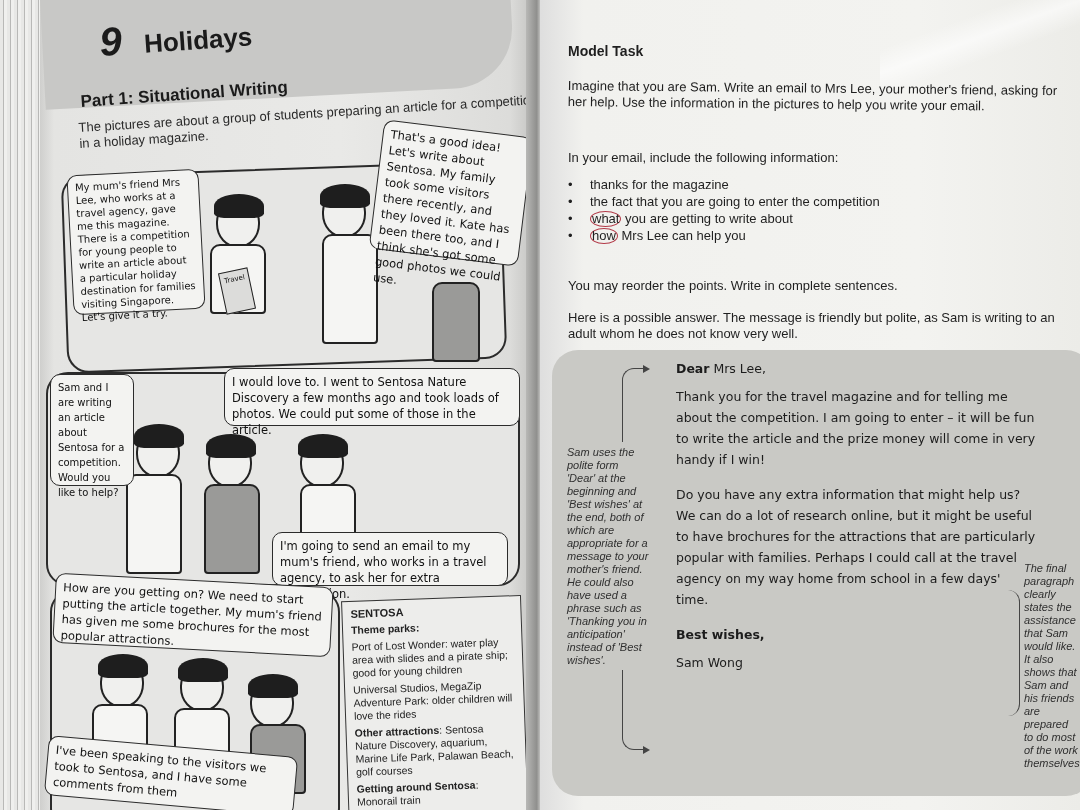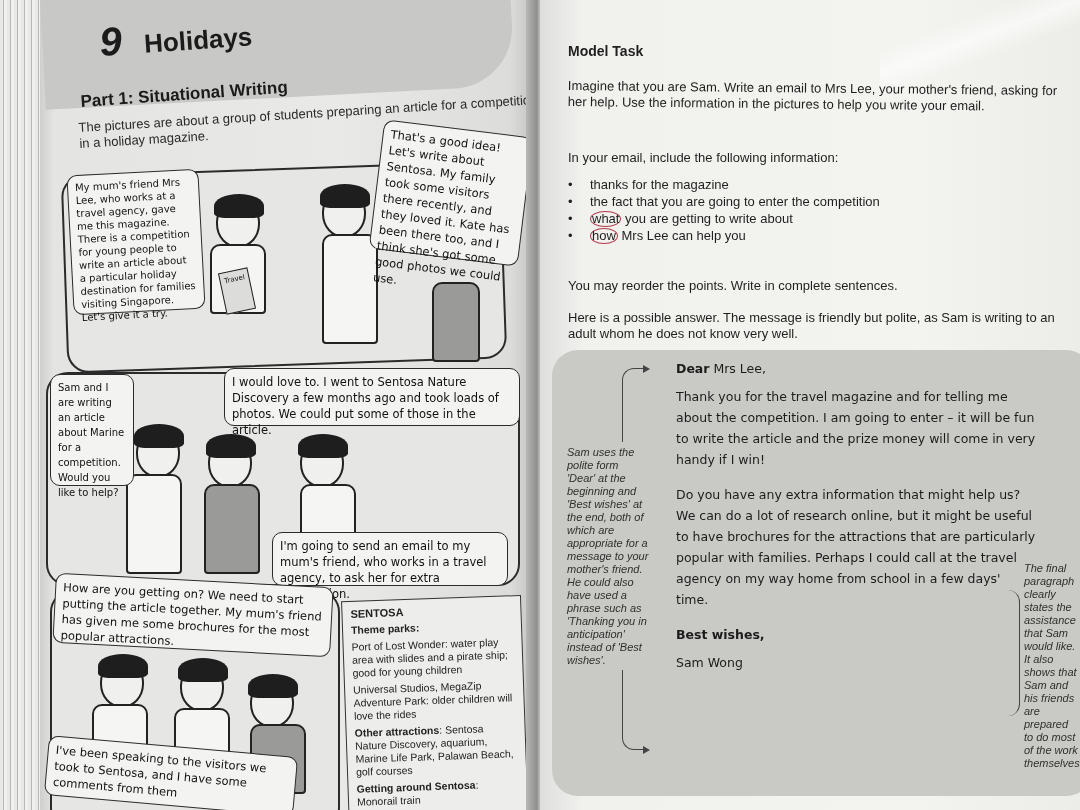--- a/index.html
+++ b/index.html
@@ -164,21 +164,21 @@
       </div>
       <div class="figure" style="left:210px;top:680px;">
         <div class="head">
             <div class="hair"></div>
           </div>
         <div class="body vest" style="left:0;"></div>
       </div>
 
       <div class="bubble b1">My mum's friend Mrs Lee, who works at a travel agency, gave me this magazine. There is a competition for young people to write an article about a particular holiday destination for families visiting Singapore. Let's give it a try.</div>
       <div class="bubble b2">That's a good idea! Let's write about Sentosa. My family took some visitors there recently, and they loved it. Kate has been there too, and I think she's got some good photos we could use.</div>
-      <div class="bubble b3">Sam and I are writing an article about Marine for a competition. Would you like to help?</div>
+      <div class="bubble b3">Sam and I are writing an article about Sentosa for a competition. Would you like to help?</div>
       <div class="bubble b4">I would love to. I went to Sentosa Nature Discovery a few months ago and took loads of photos. We could put some of those in the article.</div>
       <div class="bubble b5">I'm going to send an email to my mum's friend, who works in a travel agency, to ask her for extra information.</div>
       <div class="bubble b6">How are you getting on? We need to start putting the article together. My mum's friend has given me some brochures for the most popular attractions.</div>
       <div class="bubble b7">I've been speaking to the visitors we took to Sentosa, and I have some comments from them</div>
     </div>
 
     <div class="info-box">
       <h4>SENTOSA</h4>
       <p><b>Theme parks:</b></p>
       <p>Port of Lost Wonder: water play area with slides and a pirate ship; good for young children</p>

